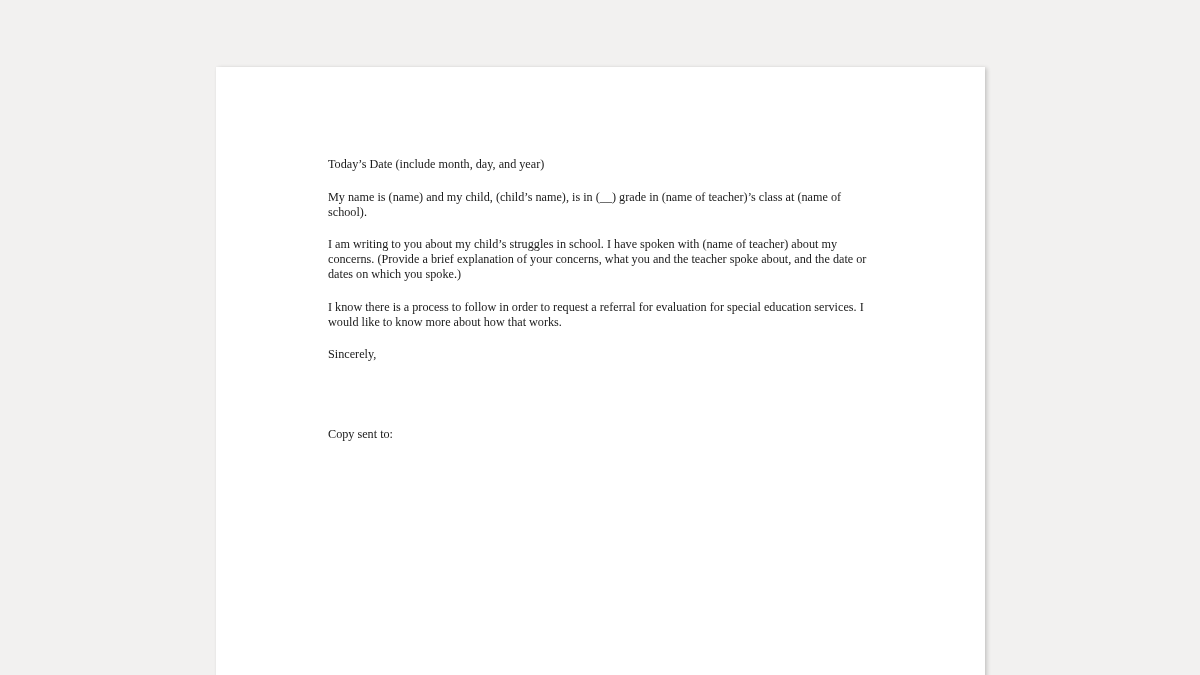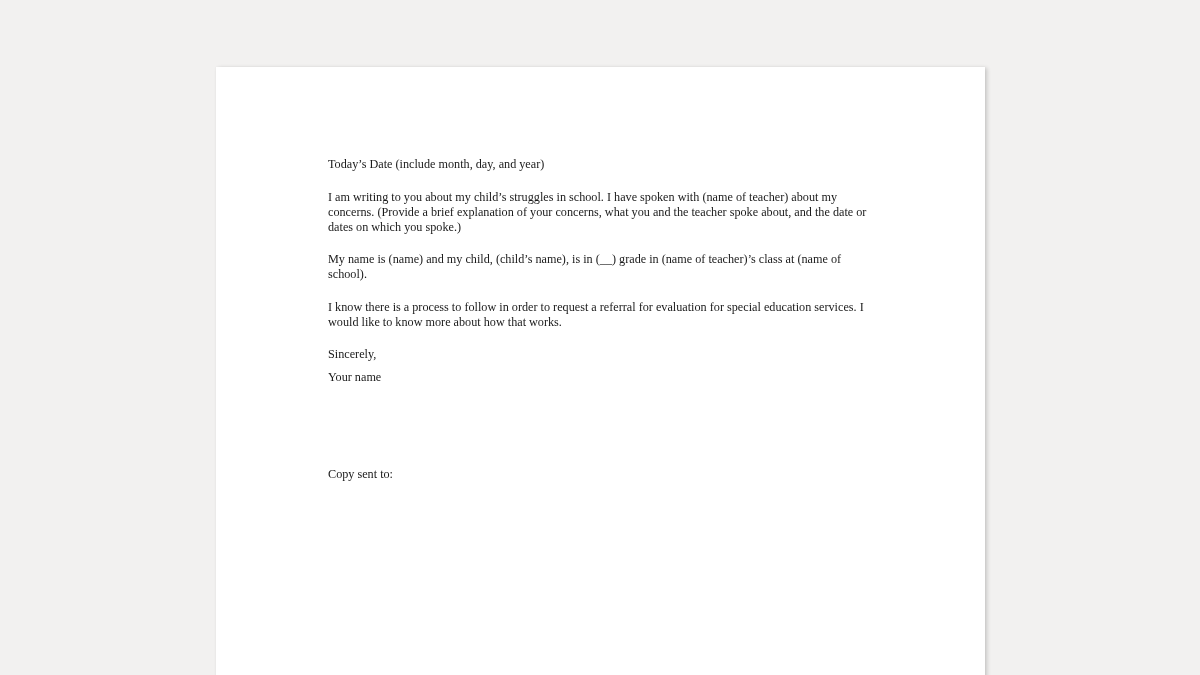--- a/index.html
+++ b/index.html
@@ -30,33 +30,32 @@
       width: 552px;
       color: #1a1a1a;
       font-size: 12.2px;
       line-height: 15px;
     }
     .para {
       margin: 0 0 17.5px 0;
       font-family: Liberation Serif, serif;
     }
     .para.closing {
-      margin-bottom: 8px;
+      margin-bottom: 1px;
     }
     .gap-before-copy {
       height: 64px;
     }
   </style>
 </head>
 <body>
 
 <div class="page">
   <div class="content">
     <p class="para">Today’s Date (include month, day, and year)</p>
+    <p class="para">My name is (name) and my child, (child’s name), is in (__) grade in (name of teacher)’s class at (name of school).</p>
     <p class="para">I am writing to you about my child’s struggles in school. I have spoken with (name of teacher) about my concerns. (Provide a brief explanation of your concerns, what you and the teacher spoke about, and the date or dates on which you spoke.)</p>
-    <p class="para">My name is (name) and my child, (child’s name), is in (__) grade in (name of teacher)’s class at (name of school).</p>
     <p class="para">I know there is a process to follow in order to request a referral for evaluation for special education services. I would like to know more about how that works.</p>
     <p class="para closing">Sincerely,</p>
-    <p class="para">Your name</p>
     <div class="gap-before-copy"></div>
     <p class="para">Copy sent to:</p>
   </div>
 </div>
 
 </body></html>

